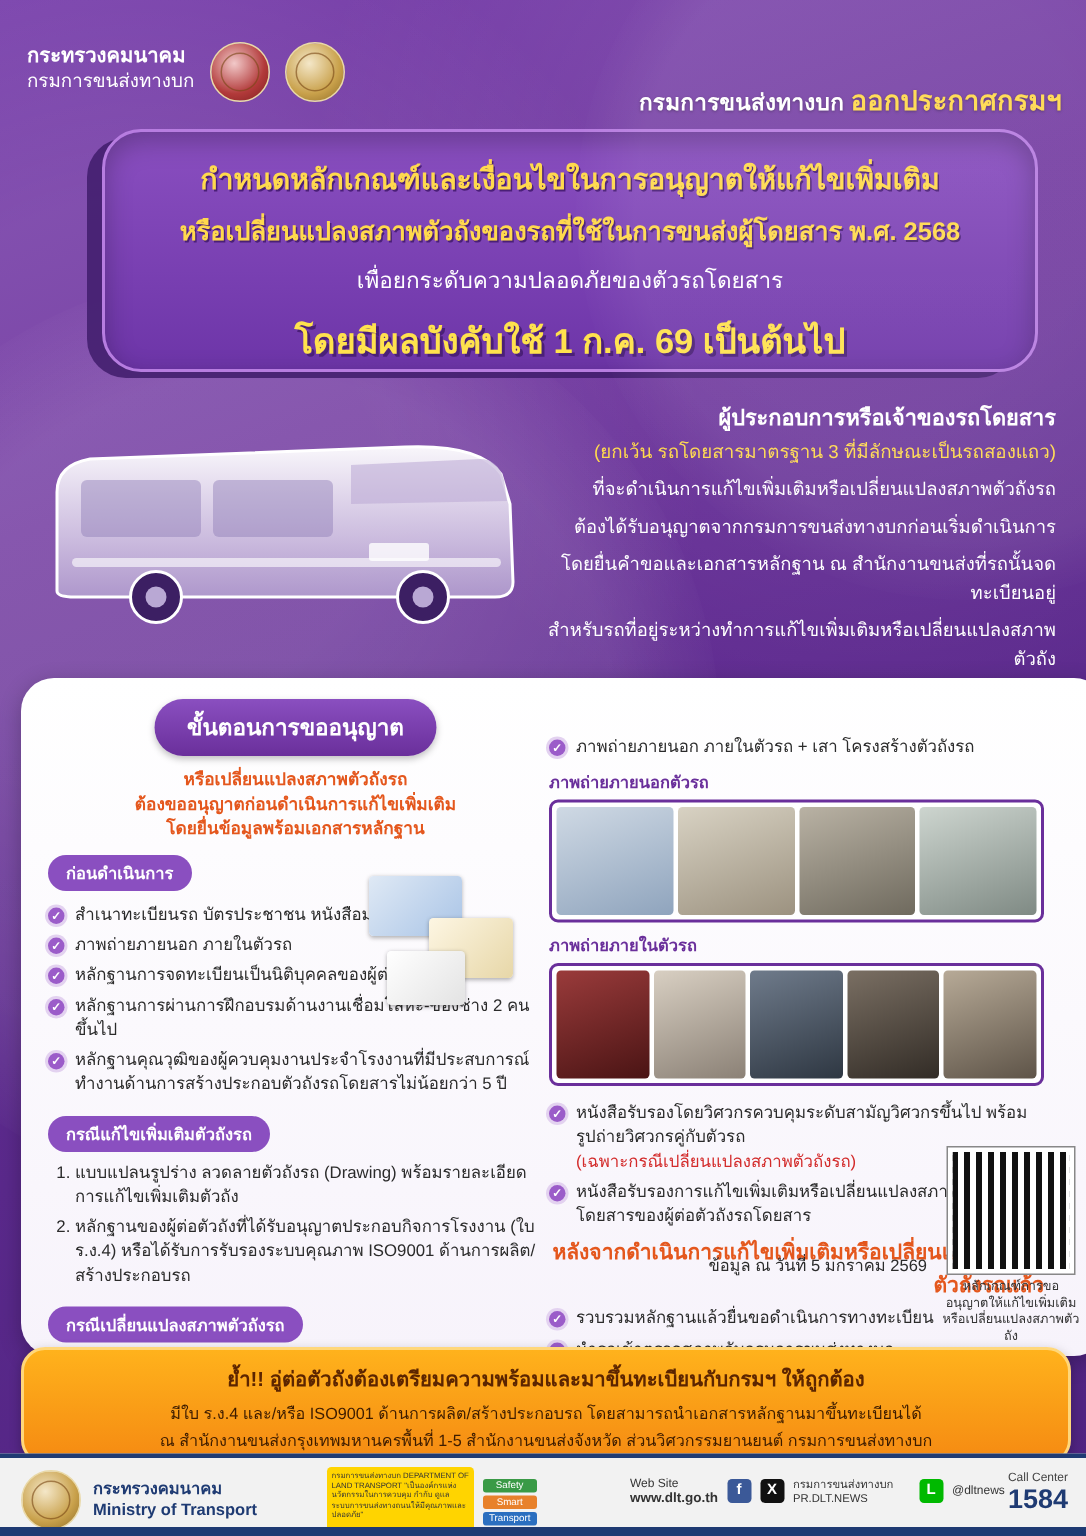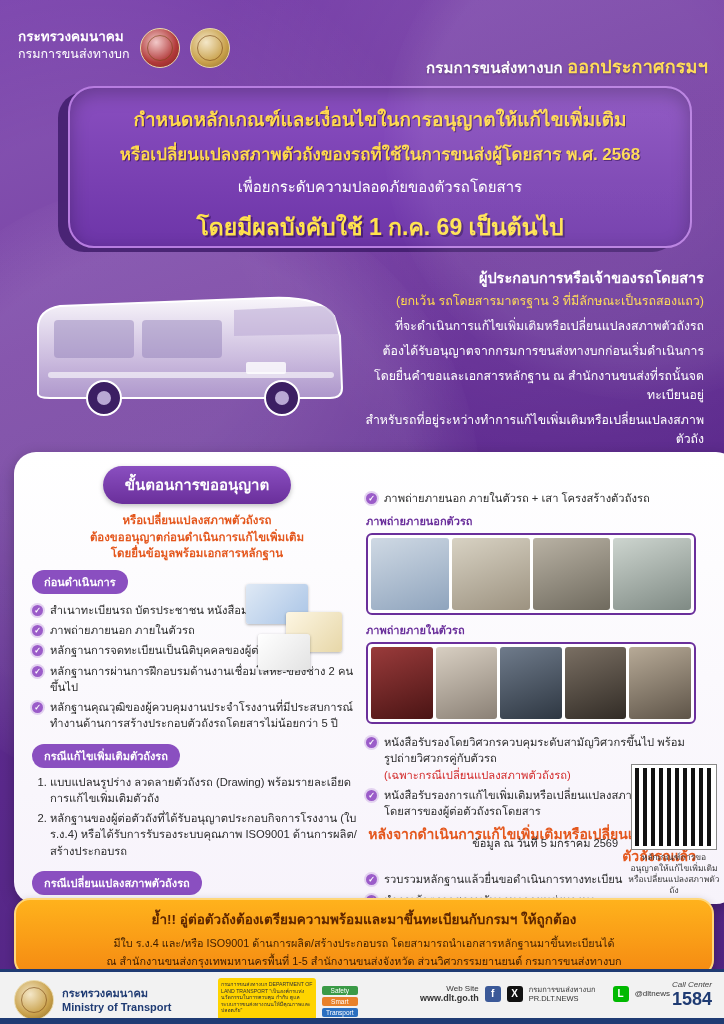--- a/index.html
+++ b/index.html
@@ -147,21 +147,21 @@
   .f-mid{position:absolute;left:218px;top:6px;display:flex;align-items:center;gap:6px;}
   .yellowbox{width:92px;height:40px;background:#ffd400;border-radius:3px;font-size:5.2px;color:#333;padding:3px;line-height:1.25;overflow:hidden;}
   .chips{display:flex;flex-direction:column;gap:2px;}
   .chip{font-size:6.5px;color:#fff;background:#3a9a46;border-radius:2px;padding:1px 4px;text-align:center;}
   .chip.o{background:#e8812b;}
   .chip.b{background:#2b6fc0;}
   .f-soc{position:absolute;left:420px;top:12px;display:flex;align-items:center;gap:6px;font-size:9px;color:#333;}
   .sic{width:16px;height:16px;border-radius:3px;color:#fff;font-size:10px;font-weight:bold;display:flex;align-items:center;justify-content:center;}
   .fb{background:#3b5998;}.tw{background:#111;}.li{background:#00b900;}
   .f-call{position:absolute;right:12px;top:8px;text-align:center;}
-  .f-call .lbl{font-size:8px;color:#444;font-style:italic;}
+  .f-call .lbl{font-size:8px;color:#444;}
   .f-call .num{font-size:18px;font-weight:bold;color:#1f3b73;}
   .blue-strip{position:absolute;left:0;bottom:0;width:100%;height:6px;background:#1f3b73;}
 </style>
 </head>
 <body>
 
 <div class="poster">
 
   <div class="top">
     <div class="ministry">
@@ -330,21 +330,21 @@
 DEPARTMENT OF LAND TRANSPORT
 "เป็นองค์กรแห่งนวัตกรรมในการควบคุม กำกับ ดูแล ระบบการขนส่งทางถนนให้มีคุณภาพและปลอดภัย"</div>
       <div class="chips">
         <div class="chip">Safety</div>
         <div class="chip o">Smart</div>
         <div class="chip b">Transport</div>
       </div>
     </div>
 
     <div class="f-soc">
-      <div style="text-align:right">
+      <div style="text-align:left">
         <div style="font-size:8px">Web Site</div>
         <div style="font-weight:bold">www.dlt.go.th</div>
       </div>
       <span class="sic fb">f</span>
       <span class="sic tw">X</span>
       <span style="font-size:7.5px;line-height:1.2;max-width:78px">กรมการขนส่งทางบก PR.DLT.NEWS</span>
       <span class="sic li">L</span>
       <span style="font-size:8px">@dltnews</span>
     </div>
 

